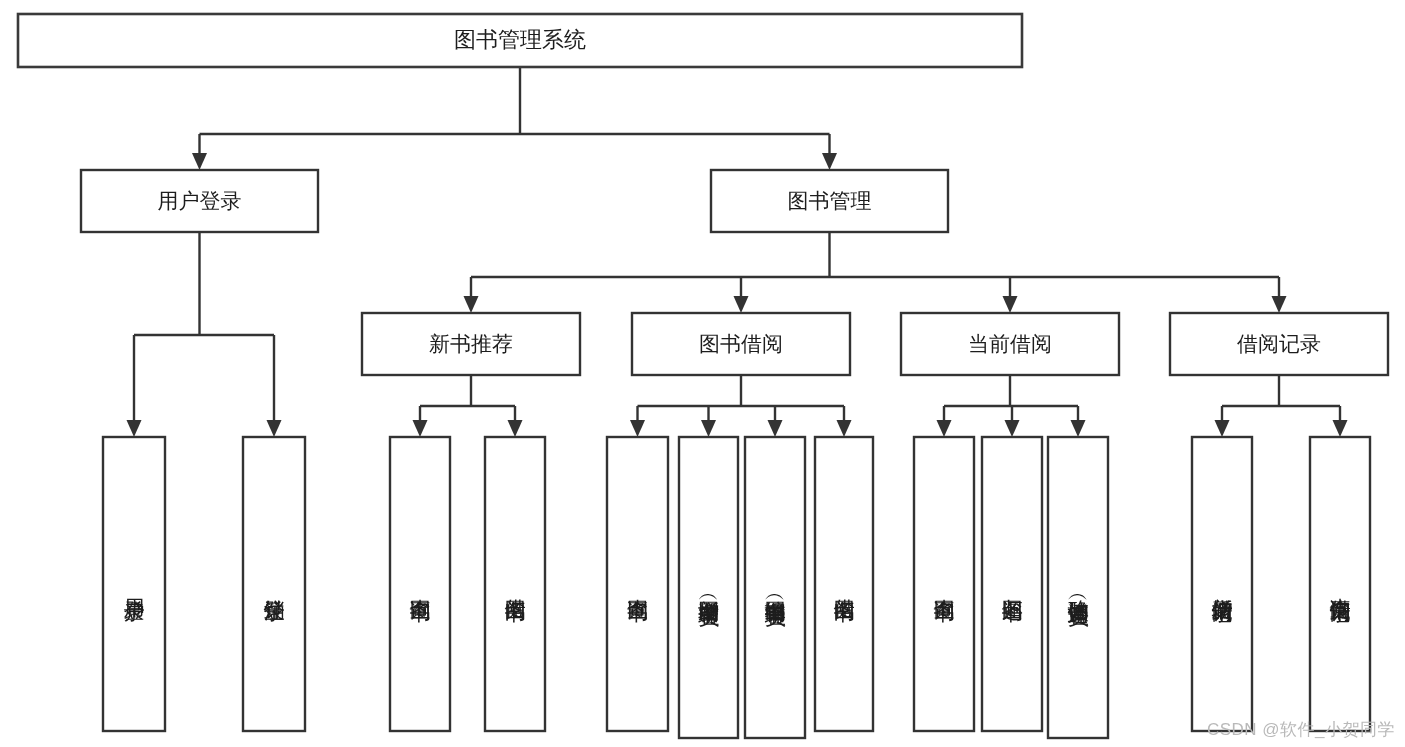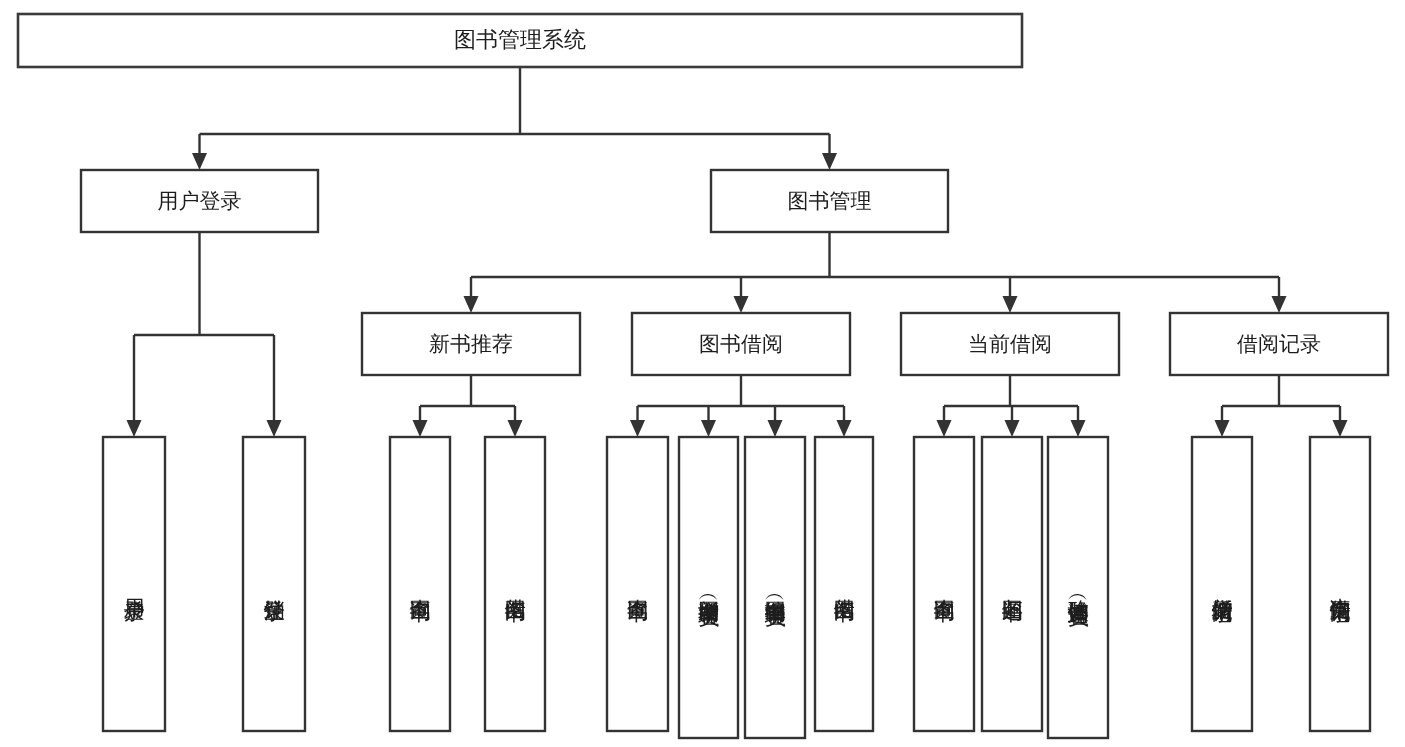--- a/index.html
+++ b/index.html
@@ -189,13 +189,14 @@
       <div class="vlabel" style="left: 679px; top: 437px; width: 59px; height: 301px;">新增图书（管理员）</div>
       <div class="vlabel" style="left: 745px; top: 437px; width: 60px; height: 301px;">编辑图书（管理员）</div>
       <div class="vlabel" style="left: 815px; top: 437px; width: 58px; height: 294px;">借阅图书</div>
       <div class="vlabel" style="left: 914px; top: 437px; width: 60px; height: 294px;">查询图书</div>
       <div class="vlabel" style="left: 982px; top: 437px; width: 60px; height: 294px;">归还图书</div>
       <div class="vlabel" style="left: 1048px; top: 437px; width: 60px; height: 301px;">确认归还（管理员）</div>
       <div class="vlabel" style="left: 1192px; top: 437px; width: 60px; height: 294px;">新增借阅记录</div>
       <div class="vlabel" style="left: 1310px; top: 437px; width: 60px; height: 294px;">查询借阅记录</div>
     </div>
 
+  <div class="watermark">CSDN @软件_小贺同学</div>
 </div>
 
 </body></html>

